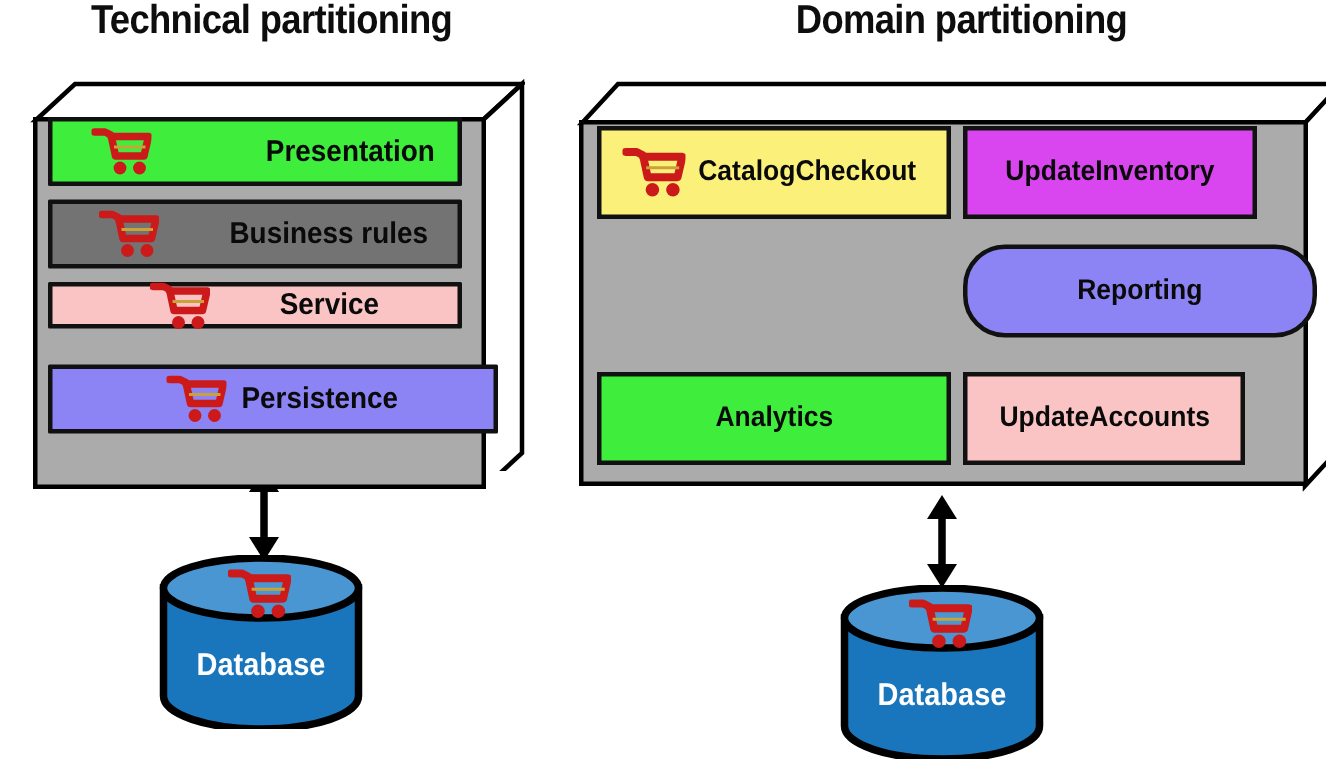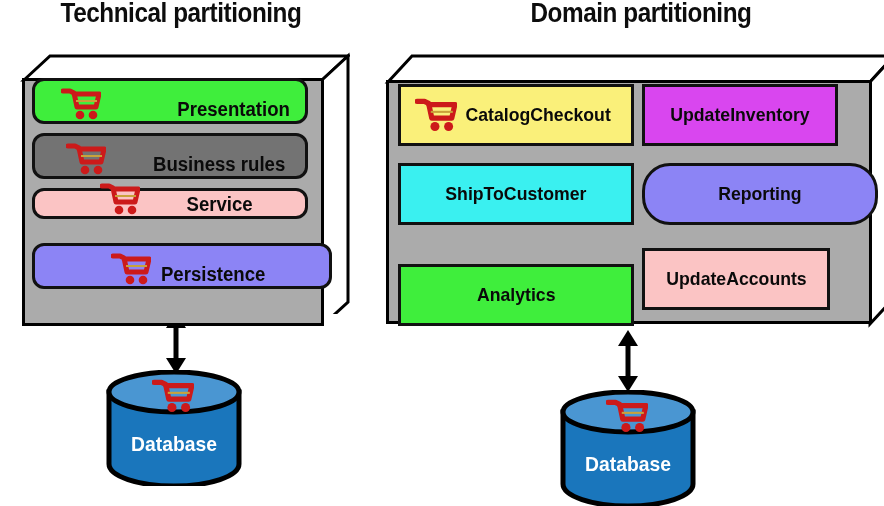--- a/index.html
+++ b/index.html
@@ -12,22 +12,22 @@
       font-family:"Liberation Sans","DejaVu Sans",sans-serif;
       letter-spacing:-0.5px;white-space:nowrap;text-align:center;
       transform:scaleX(0.90);transform-origin:center top;}
 
   
   .box3d{position:absolute;}
   .box3d .front{position:absolute;background:#ababab;border:3px solid #000;
       box-sizing:border-box;z-index:3;}
 
   
-  .trow{position:absolute;border:3px solid #111;border-radius:12px;
-      box-sizing:border-box;display:flex;align-items:flex-end;
+  .trow{position:absolute;border:3px solid #111;border-radius:1px;
+      box-sizing:border-box;display:flex;align-items:center;
       justify-content:center;z-index:4;padding-left:16px;}
   .trow .lbl{font-size:20px;font-weight:600;color:#0a0a0a;
       transform:scaleX(0.93);transform-origin:center;white-space:nowrap;}
 
   
   .dcell{position:absolute;border:3px solid #111;box-sizing:border-box;
       display:flex;align-items:center;justify-content:center;z-index:4;}
   .dcell .lbl{font-size:19px;font-weight:600;color:#0a0a0a;
       transform:scaleX(0.93);transform-origin:center;white-space:nowrap;}
 
@@ -153,29 +153,26 @@
         <circle cx="32" cy="28" r="4.3" fill="#CC1A1A"></circle>
       </svg>
     </span>
     <span class="lbl">CatalogCheckout</span>
   </div>
 
   <div class="dcell" style="left:626px;top:84px;width:196px;height:62px;background:#d946ef;">
     <span class="lbl">UpdateInventory</span>
   </div>
 
-  <div class="dcell" style="left:382px;top:163px;width:236px;height:62px;background:#3AF0F0;">
-    <span class="lbl">ShipToCustomer</span>
-  </div>
 
   <div class="dcell" style="left:626px;top:163px;width:236px;height:62px;background:#8C84F5;border-radius:28px;">
     <span class="lbl">Reporting</span>
   </div>
 
-  <div class="dcell" style="left:382px;top:248px;width:236px;height:62px;background:#3FEE3C;margin-top:16px;">
+  <div class="dcell" style="left:382px;top:248px;width:236px;height:62px;background:#3FEE3C;">
     <span class="lbl">Analytics</span>
   </div>
 
   <div class="dcell" style="left:626px;top:248px;width:188px;height:62px;background:#FBC4C4;">
     <span class="lbl">UpdateAccounts</span>
   </div>
 
   <svg class="arrow" style="left:592px;top:330px;" width="40" height="62" viewBox="0 0 40 62">
     <line x1="20" y1="12" x2="20" y2="50" stroke="#000" stroke-width="5"></line>
     <polygon points="20,0 30,16 10,16" fill="#000"></polygon>

